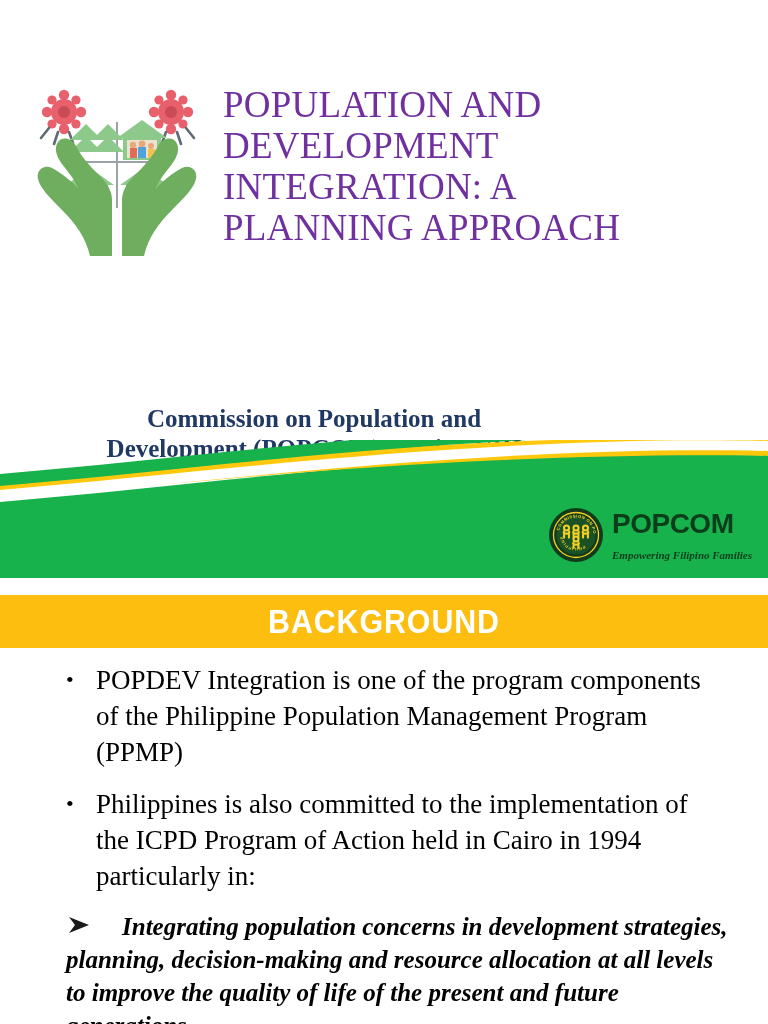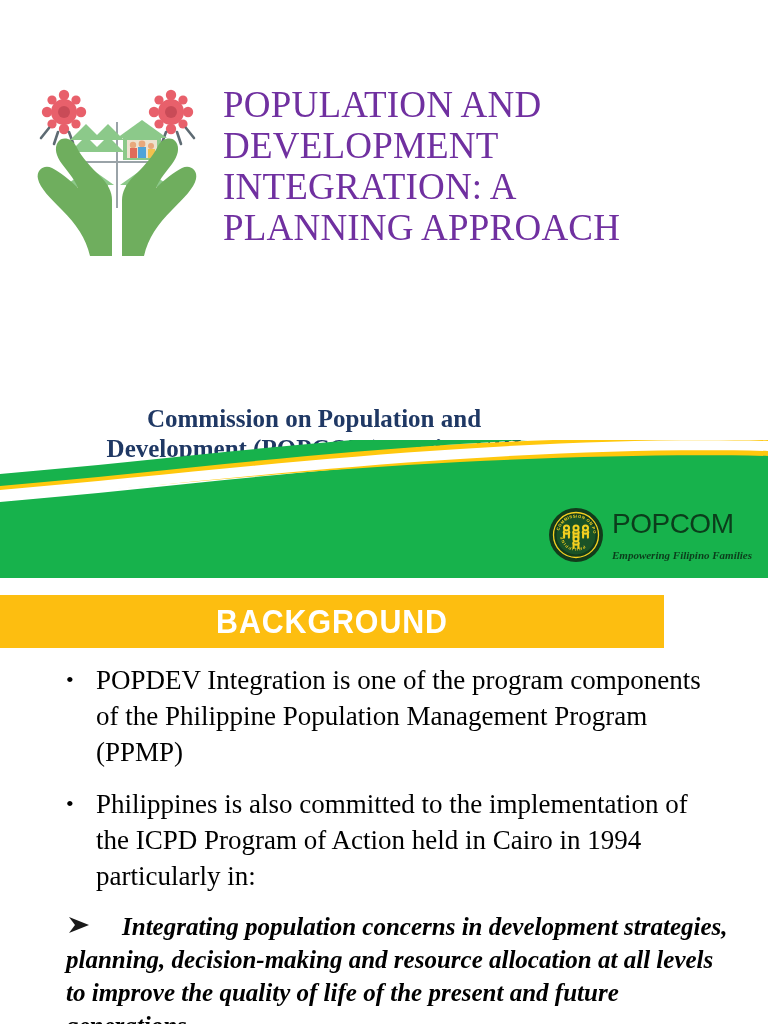--- a/index.html
+++ b/index.html
@@ -86,21 +86,21 @@
     align-items: center;
     gap: 8px;
   }
 
   .popcom-seal { width: 56px; height: 56px; flex: 0 0 56px; }
 
   .popcom-words { padding-top: 2px; }
 
   .popcom-name {
     font-family: "Liberation Sans", "DejaVu Sans", sans-serif;
-    font-weight: normal;
+    font-weight: bold;
     font-size: 28px;
     line-height: 28px;
     letter-spacing: -0.5px;
     color: #0B3D1B;
   }
 
   .popcom-tagline {
     font-family: "Liberation Serif", "DejaVu Serif", serif;
     font-weight: bold;
     font-style: italic;
@@ -108,21 +108,21 @@
     line-height: 13px;
     color: #0B3D1B;
     margin-top: 11px;
   }
 
   
   .section-bar {
     position: absolute;
     left: 0;
     top: 595px;
-    width: 664px;
+    width: 768px;
     height: 53px;
     background: #FDBE10;
     display: flex;
     align-items: center;
     justify-content: center;
   }
 
   .section-bar-label {
     font-family: "Liberation Sans", "DejaVu Sans", sans-serif;
     font-weight: bold;

